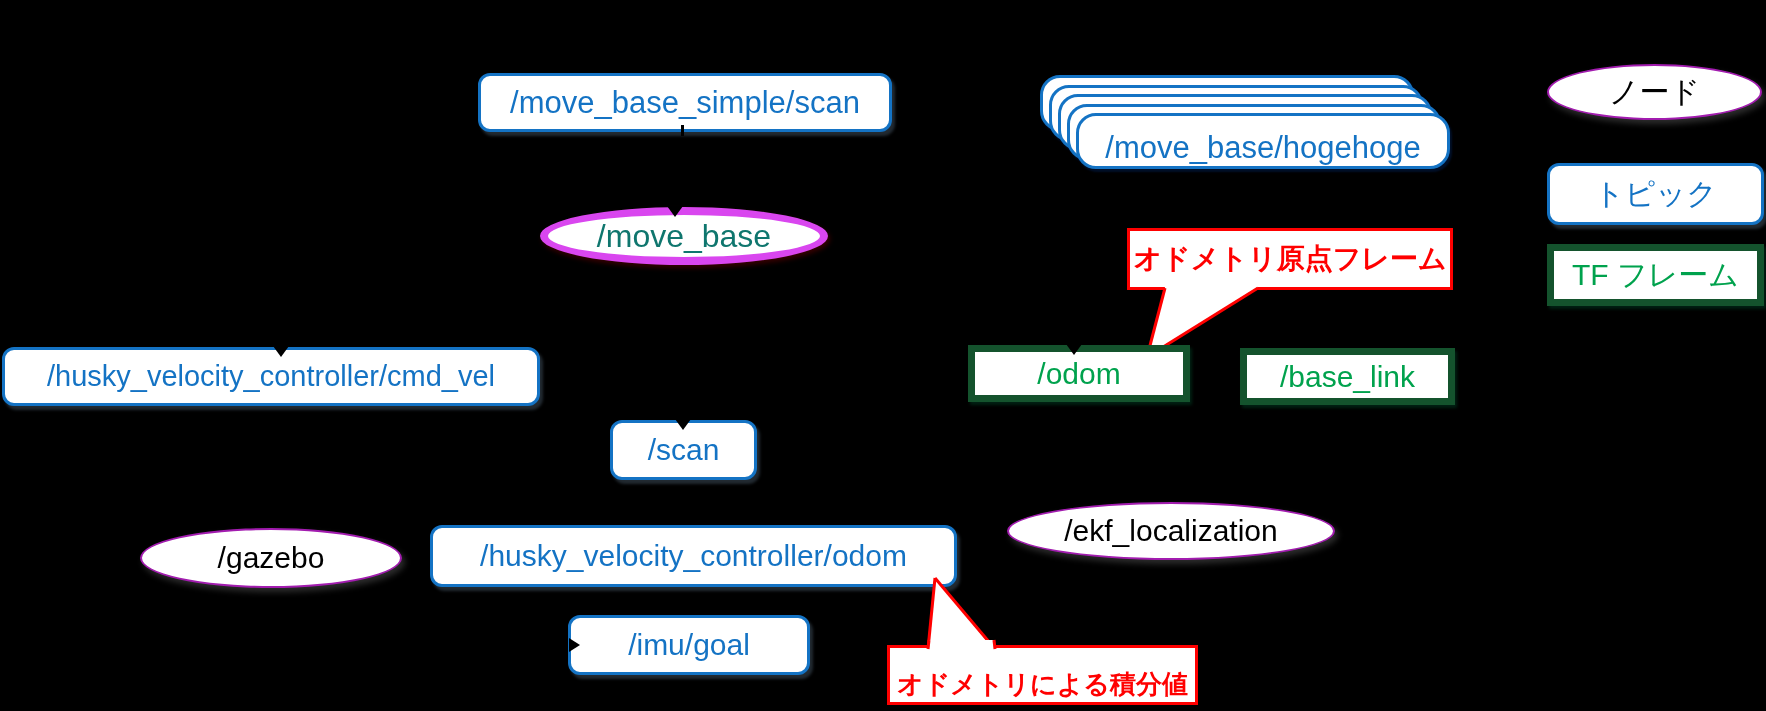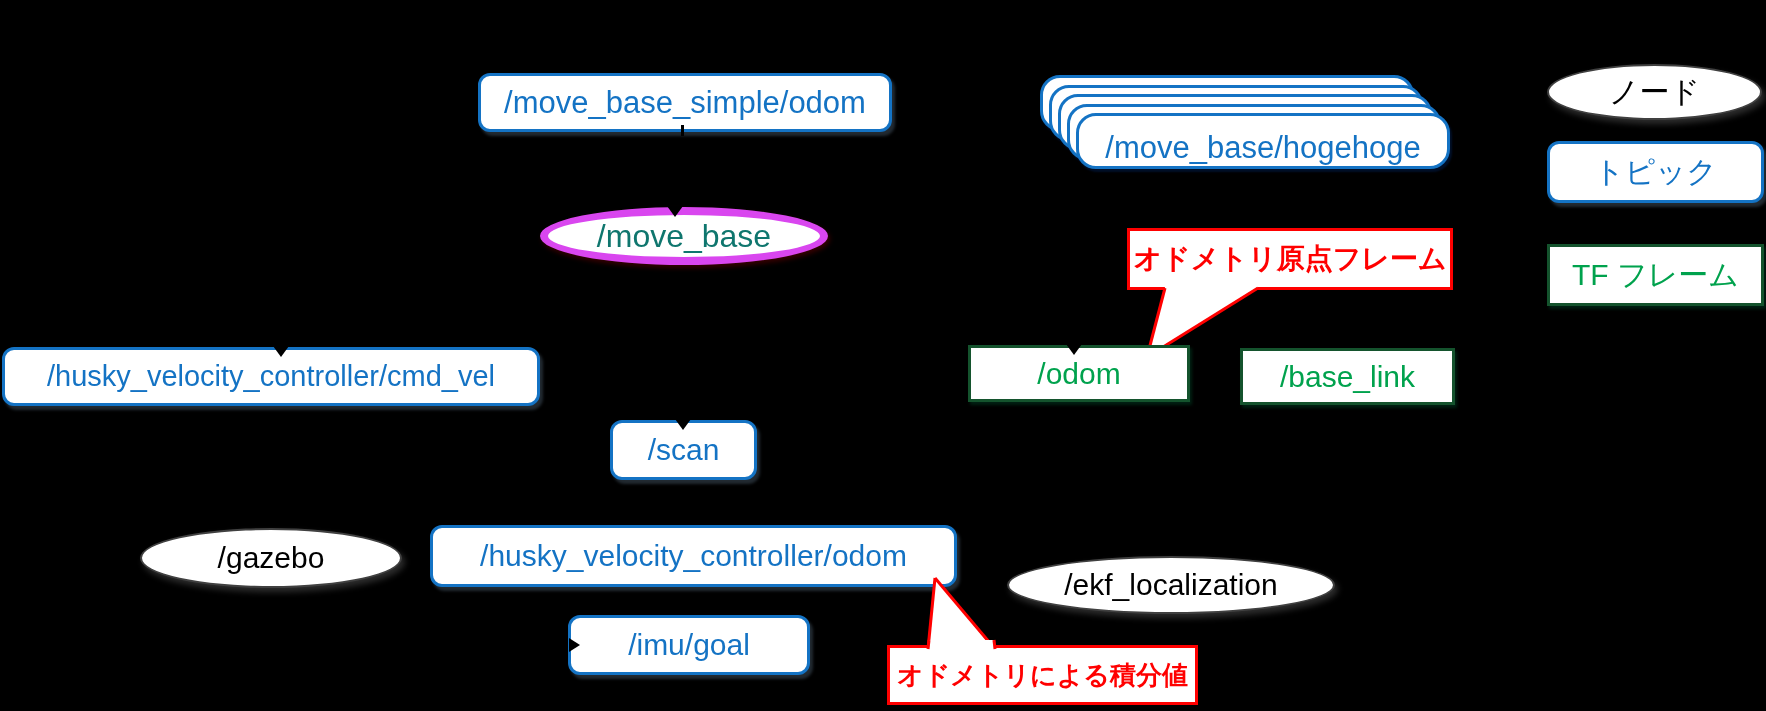--- a/index.html
+++ b/index.html
@@ -7,25 +7,25 @@
     position:relative;width:1766px;height:711px;background:#000;overflow:hidden;
     font-family:"Liberation Sans","DejaVu Sans",sans-serif;
   }
   .shape{position:absolute;display:flex;align-items:center;justify-content:center;
     box-sizing:border-box;background:#fff;white-space:nowrap;}
   .topic-box{
     border:3px solid #1473c4;border-radius:12px;color:#1473c4;
     box-shadow:3px 4px 3px rgba(90,110,130,.38);
   }
   .tf-box{
-    border:3px solid #14532d;border-radius:0;color:#00a24d;
+    border:7px solid #14532d;border-radius:0;color:#00a24d;
     box-shadow:2px 3px 3px rgba(0,70,40,.45);
   }
   .node-ellipse{
-    border:2px solid #404040;border-radius:50%;color:#000;
+    border:2px solid #a21caf;border-radius:50%;color:#000;
     box-shadow:3px 4px 6px rgba(130,130,130,.35);
   }
   .node-ellipse.alert{border:8px solid #d946ef;color:#0f766e;
     box-shadow:2px 3px 5px rgba(110,0,0,.5);}
   .callout-box{
     border:3px solid #ff0000;color:#ff0000;font-weight:bold;border-radius:0;
   }
   .stack-box{position:absolute;width:374px;height:56px;background:#fff;
     border:3px solid #1473c4;border-radius:20px;box-sizing:border-box;
     display:flex;align-items:flex-end;justify-content:center;color:#1473c4;
@@ -38,38 +38,38 @@
     border-left:11px solid #000;}
   .line-stub{position:absolute;background:#000;}
   svg.tail{position:absolute;overflow:visible;}
 </style>
 </head>
 <body>
 
 <div class="canvas">
 
   <div class="shape topic-box" style="left:478px;top:73px;width:414px;height:59px;font-size:31px;">
-    <span>/move_base_simple/odom</span>
+    <span>/move_base_simple/scan</span>
   </div>
   <div class="line-stub" style="left:681px;top:125px;width:3px;height:11px;"></div>
 
   <div style="position:absolute;left:1040px;top:75px;width:412px;height:100px;">
     <div class="stack-box" style="left:0px;top:0px;"></div>
     <div class="stack-box" style="left:9px;top:10px;"></div>
     <div class="stack-box" style="left:18px;top:19px;"></div>
     <div class="stack-box" style="left:27px;top:29px;"></div>
     <div class="stack-box" style="left:36px;top:38px;font-size:31px;">
       <span>/move_base/hogehoge</span>
     </div>
   </div>
 
   <div class="shape node-ellipse" style="left:1547px;top:64px;width:215px;height:56px;font-size:30px;">
     <span>ノード</span>
   </div>
-  <div class="shape topic-box" style="left:1547px;top:141px;width:217px;height:62px;font-size:30px;text-align:right;">
+  <div class="shape topic-box" style="left:1547px;top:163px;width:217px;height:62px;font-size:30px;text-align:right;">
     <span>トピック</span>
   </div>
   <div class="shape tf-box" style="left:1547px;top:244px;width:217px;height:62px;font-size:30px;">
     <span>TF フレーム</span>
   </div>
 
   <div class="shape node-ellipse alert" style="left:540px;top:207px;width:288px;height:58px;font-size:32px;">
     <span>/move_base</span>
   </div>
   <div class="arrow-down" style="left:667px;top:206px;"></div>
@@ -102,35 +102,35 @@
   <div class="arrow-down" style="left:675px;top:419px;"></div>
 
   <div class="shape node-ellipse" style="left:140px;top:528px;width:262px;height:60px;font-size:30px;">
     <span>/gazebo</span>
   </div>
 
   <div class="shape topic-box" style="left:430px;top:525px;width:527px;height:62px;font-size:30px;">
     <span>/husky_velocity_controller/odom</span>
   </div>
 
-  <div class="shape node-ellipse" style="left:1007px;top:556px;width:328px;height:58px;font-size:30px;">
+  <div class="shape node-ellipse" style="left:1007px;top:502px;width:328px;height:58px;font-size:30px;">
     <span>/ekf_localization</span>
   </div>
 
   <div class="shape topic-box" style="left:568px;top:615px;width:242px;height:60px;font-size:30px;">
     <span>/imu/goal</span>
   </div>
   <div class="arrow-right" style="left:569px;top:638px;"></div>
 
   <svg class="tail" style="left:915px;top:575px;" width="95" height="78">
     <polygon points="13,76 80,76 20,3" fill="#ffffff"></polygon>
     <line x1="13" y1="74" x2="20" y2="3" stroke="#ff0000" stroke-width="3"></line>
     <line x1="80" y1="74" x2="20" y2="3" stroke="#ff0000" stroke-width="3"></line>
   </svg>
-  <div class="shape callout-box" style="left:887px;top:645px;width:311px;height:60px;font-size:26px;">
+  <div class="shape callout-box" style="left:887px;top:645px;width:311px;height:60px;font-size:26px;align-items:flex-end;">
     <span>オドメトリによる積分値</span>
   </div>
 
   <svg class="tail" style="left:915px;top:640px;" width="95" height="14">
     <polygon points="14,0 79,0 80,11 13,11" fill="#ffffff"></polygon>
     <line x1="13" y1="9" x2="14" y2="0" stroke="#ff0000" stroke-width="3"></line>
     <line x1="80" y1="9" x2="79" y2="0" stroke="#ff0000" stroke-width="3"></line>
   </svg>
 
 </div>

